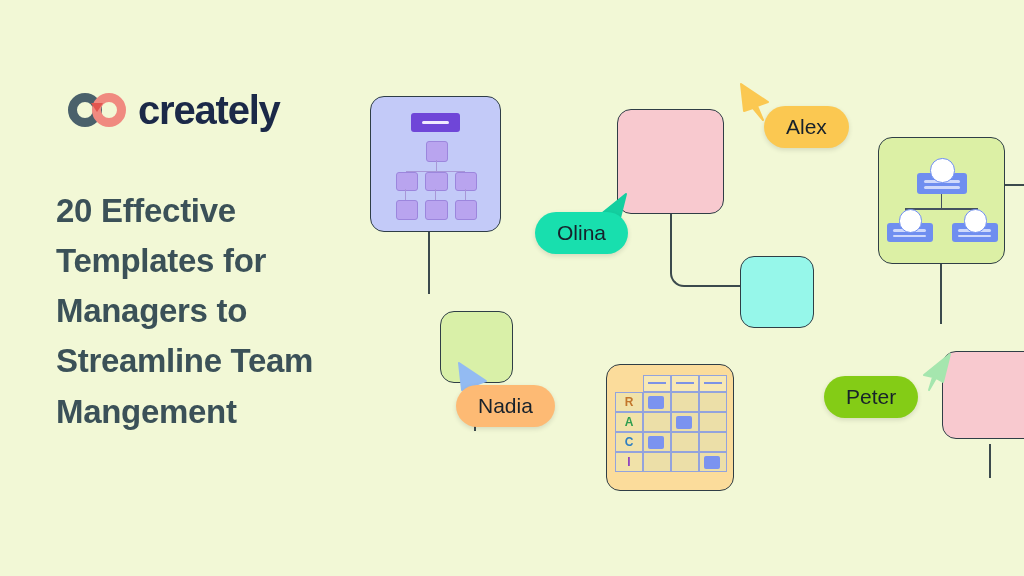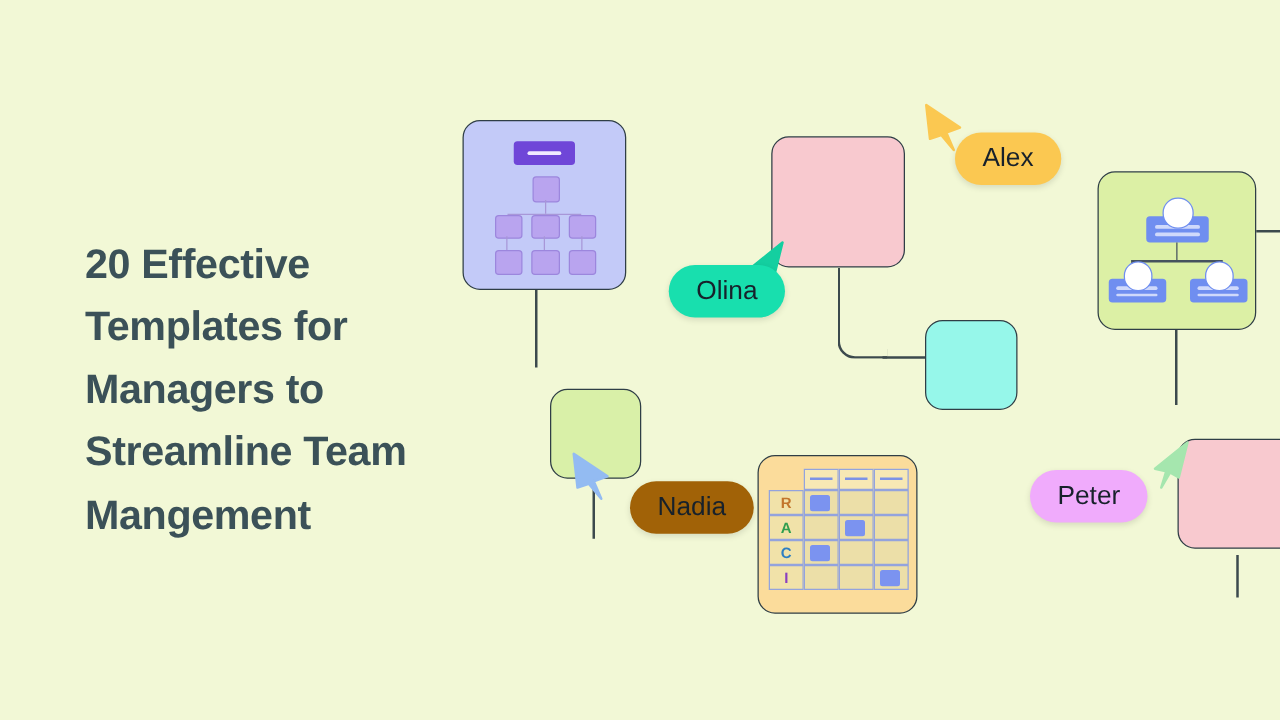--- a/index.html
+++ b/index.html
@@ -16,21 +16,21 @@
   .logo-mark{position:relative;width:58px;height:34px;}
   .ring{position:absolute;top:0;width:34px;height:34px;border-radius:50%;box-sizing:border-box;}
   .ring.left{left:0;border:9px solid #4a616b;}
   .ring.right{left:24px;border:9px solid #f08a80;}
   .ring-notch{position:absolute;left:23px;top:10px;width:0;height:0;
       border-left:6px solid transparent;border-right:6px solid transparent;border-top:9px solid #e2564f;}
   .logo-text{font-size:40px;font-weight:700;color:#1b2948;letter-spacing:-1.2px;line-height:1;}
 
   
   .headline{
-    position:absolute;left:68px;top:186px;width:340px;
+    position:absolute;left:56px;top:186px;width:340px;
     font-size:33px;line-height:1.52;font-weight:700;color:#3b5158;letter-spacing:-0.3px;
     white-space:pre-line;
   }
 
   
   .card{position:absolute;box-sizing:border-box;border:1.5px solid #2f3e46;border-radius:14px;}
   .conn{position:absolute;background:#3c4a4d;}
   .conn-v{width:2px;}
   .conn-h{height:2px;}
   .elbow{position:absolute;box-sizing:border-box;border-left:2px solid #3c4a4d;border-bottom:2px solid #3c4a4d;border-bottom-left-radius:14px;}
@@ -63,20 +63,28 @@
   .rhdr i{position:absolute;left:14%;top:42%;width:72%;height:9%;background:#7c92e6;display:block;}
   .rlabel{position:absolute;box-sizing:border-box;border:1px solid #93a3dd;background:#f1e2a9;
           display:flex;align-items:center;justify-content:center;font-size:12px;font-weight:700;}
   .rmark{position:absolute;background:#7b93f0;border-radius:2px;}
 </style>
 </head>
 <body>
 
 <div id="stage">
 
+  <div class="logo-wrap">
+    <div class="logo-mark">
+      <span class="ring left"></span>
+      <span class="ring right"></span>
+      <span class="ring-notch"></span>
+    </div>
+    <div class="logo-text">creately</div>
+  </div>
 
   <div class="headline">20 Effective
 Templates for
 Managers to
 Streamline Team
 Mangement</div>
 
   <div class="card" style="left:370px;top:96px;width:131px;height:136px;background:#c3caf8;">
     <span class="tree-head" style="left:31%;top:12%;width:38%;height:14%;">
         <i></i>
@@ -181,24 +189,24 @@
   <svg class="cursor" style="left:738px;top:82px;width:34px;height:42px;" viewBox="0 0 34 42">
     <path d="M3 2 L30 20 L19 24 L25 38 L15 26 L6 29 Z" fill="#fbc851" stroke="#fbc851" stroke-width="2" stroke-linejoin="round"></path>
   </svg>
   <div class="badge" style="left:764px;top:106px;background:#fbc851;">
     <span>Alex</span>
   </div>
 
   <svg class="cursor" style="left:456px;top:361px;width:34px;height:42px;" viewBox="0 0 34 42">
     <path d="M3 2 L30 20 L19 24 L25 38 L15 26 L6 29 Z" fill="#93bbf2" stroke="#93bbf2" stroke-width="2" stroke-linejoin="round"></path>
   </svg>
-  <div class="badge" style="left:504px;top:385px;background:#a16207;">
+  <div class="badge" style="left:456px;top:385px;background:#fdba74;">
     <span>Nadia</span>
   </div>
 
   <svg class="cursor" style="left:918px;top:352px;width:34px;height:40px;" viewBox="0 0 34 40">
     <path d="M32 2 L6 23 L15 25 L11 38 L18 26 L25 30 Z" fill="#a5e6ae" stroke="#a5e6ae" stroke-width="2" stroke-linejoin="round"></path>
   </svg>
-  <div class="badge" style="left:824px;top:376px;background:#f0abfc;">
+  <div class="badge" style="left:824px;top:376px;background:#84cc16;">
     <span>Peter</span>
   </div>
 
 </div>
 
 </body></html>

